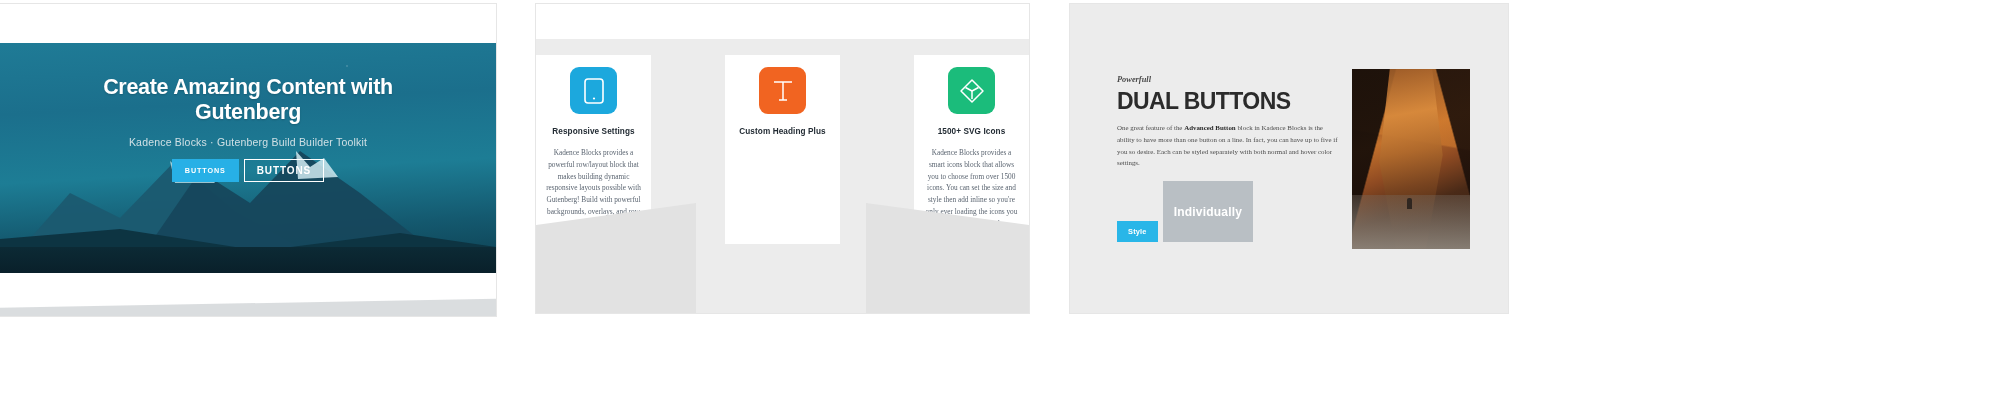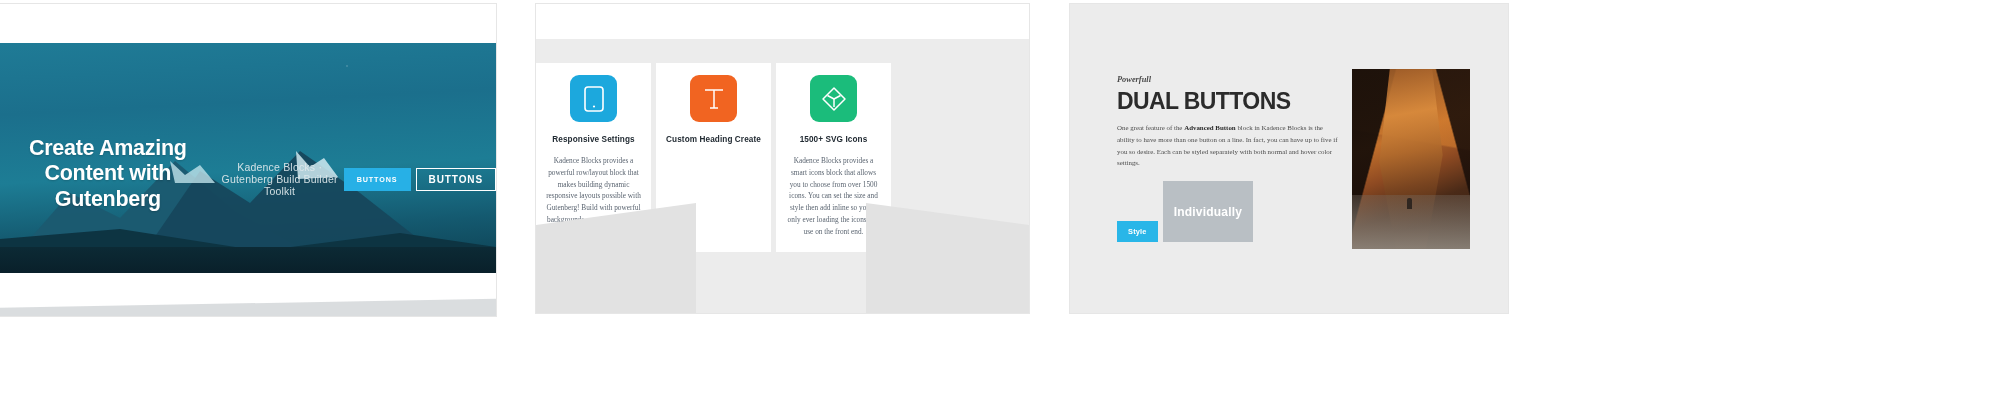--- a/index.html
+++ b/index.html
@@ -31,21 +31,21 @@
   
   .mtn {
     position:absolute; bottom:0; left:0; width:100%; height:100%;
   }
   .hero-foot {
     position:absolute; bottom:0; left:0; width:100%; height:26px;
     background: linear-gradient(180deg,#0c2a35,#09202a);
   }
   .hero-content {
     position: absolute; left:0; top:0; width:100%; height:100%;
-    display:flex; align-items:center;
+    display:flex; flex-direction:column; align-items:center;
     justify-content:flex-start; padding-top:32px;
     z-index: 5;
   }
   .hero-h1 {
     color:#fff; font-weight:700; font-size:21.5px; line-height:1.18;
     text-align:center; letter-spacing:-0.3px; max-width:330px;
     text-shadow:0 1px 2px rgba(0,0,0,.18);
   }
   .hero-sub {
     margin-top:10px; color:#dfe9ec; font-size:10.5px; letter-spacing:.2px;
@@ -71,22 +71,22 @@
   
   .panel-feat {
     position:absolute; left:536px; top:4px;
     width:493px; height:309px;
     background:#ececec;
     box-shadow: 0 0 0 1px #e6e6e6;
     overflow:hidden;
   }
   .feat-white-top { height:35px; background:#ffffff; }
   .feat-cards {
-    display:flex; justify-content:flex-start; gap:5px;
-    padding-top:24px;
+    display:flex; justify-content:space-between; gap:5px;
+    padding-top:16px;
   }
   .fcard {
     width:115px; background:#ffffff;
     padding:12px 9px 14px 9px;
     display:flex; flex-direction:column; align-items:center;
     min-height:185px;
   }
   .ficon {
     width:47px; height:47px; border-radius:9px;
     display:flex; align-items:center; justify-content:center;
@@ -214,21 +214,21 @@
       </div>
 
       <div class="fcard">
         <div class="ficon" style="background:#f16421">
           <svg width="24" height="26" viewBox="0 0 24 26" fill="none" stroke="#fff" stroke-width="1.5">
             <line x1="3" y1="4" x2="21" y2="4"></line>
             <line x1="12" y1="4" x2="12" y2="22"></line>
             <line x1="8" y1="22" x2="16" y2="22"></line>
           </svg>
         </div>
-        <h3>Custom Heading Create</h3>
+        <h3>Custom Heading Plus</h3>
       </div>
 
       <div class="fcard">
         <div class="ficon" style="background:#1bbc7b">
           <svg width="26" height="26" viewBox="0 0 26 26" fill="none" stroke="#fff" stroke-width="1.5" stroke-linejoin="round">
             <polygon points="13,2 24,13 13,24 2,13"></polygon>
             <polyline points="6.5,9.5 13,13 19.5,9.5"></polyline>
             <line x1="13" y1="13" x2="13" y2="21"></line>
           </svg>
         </div>

